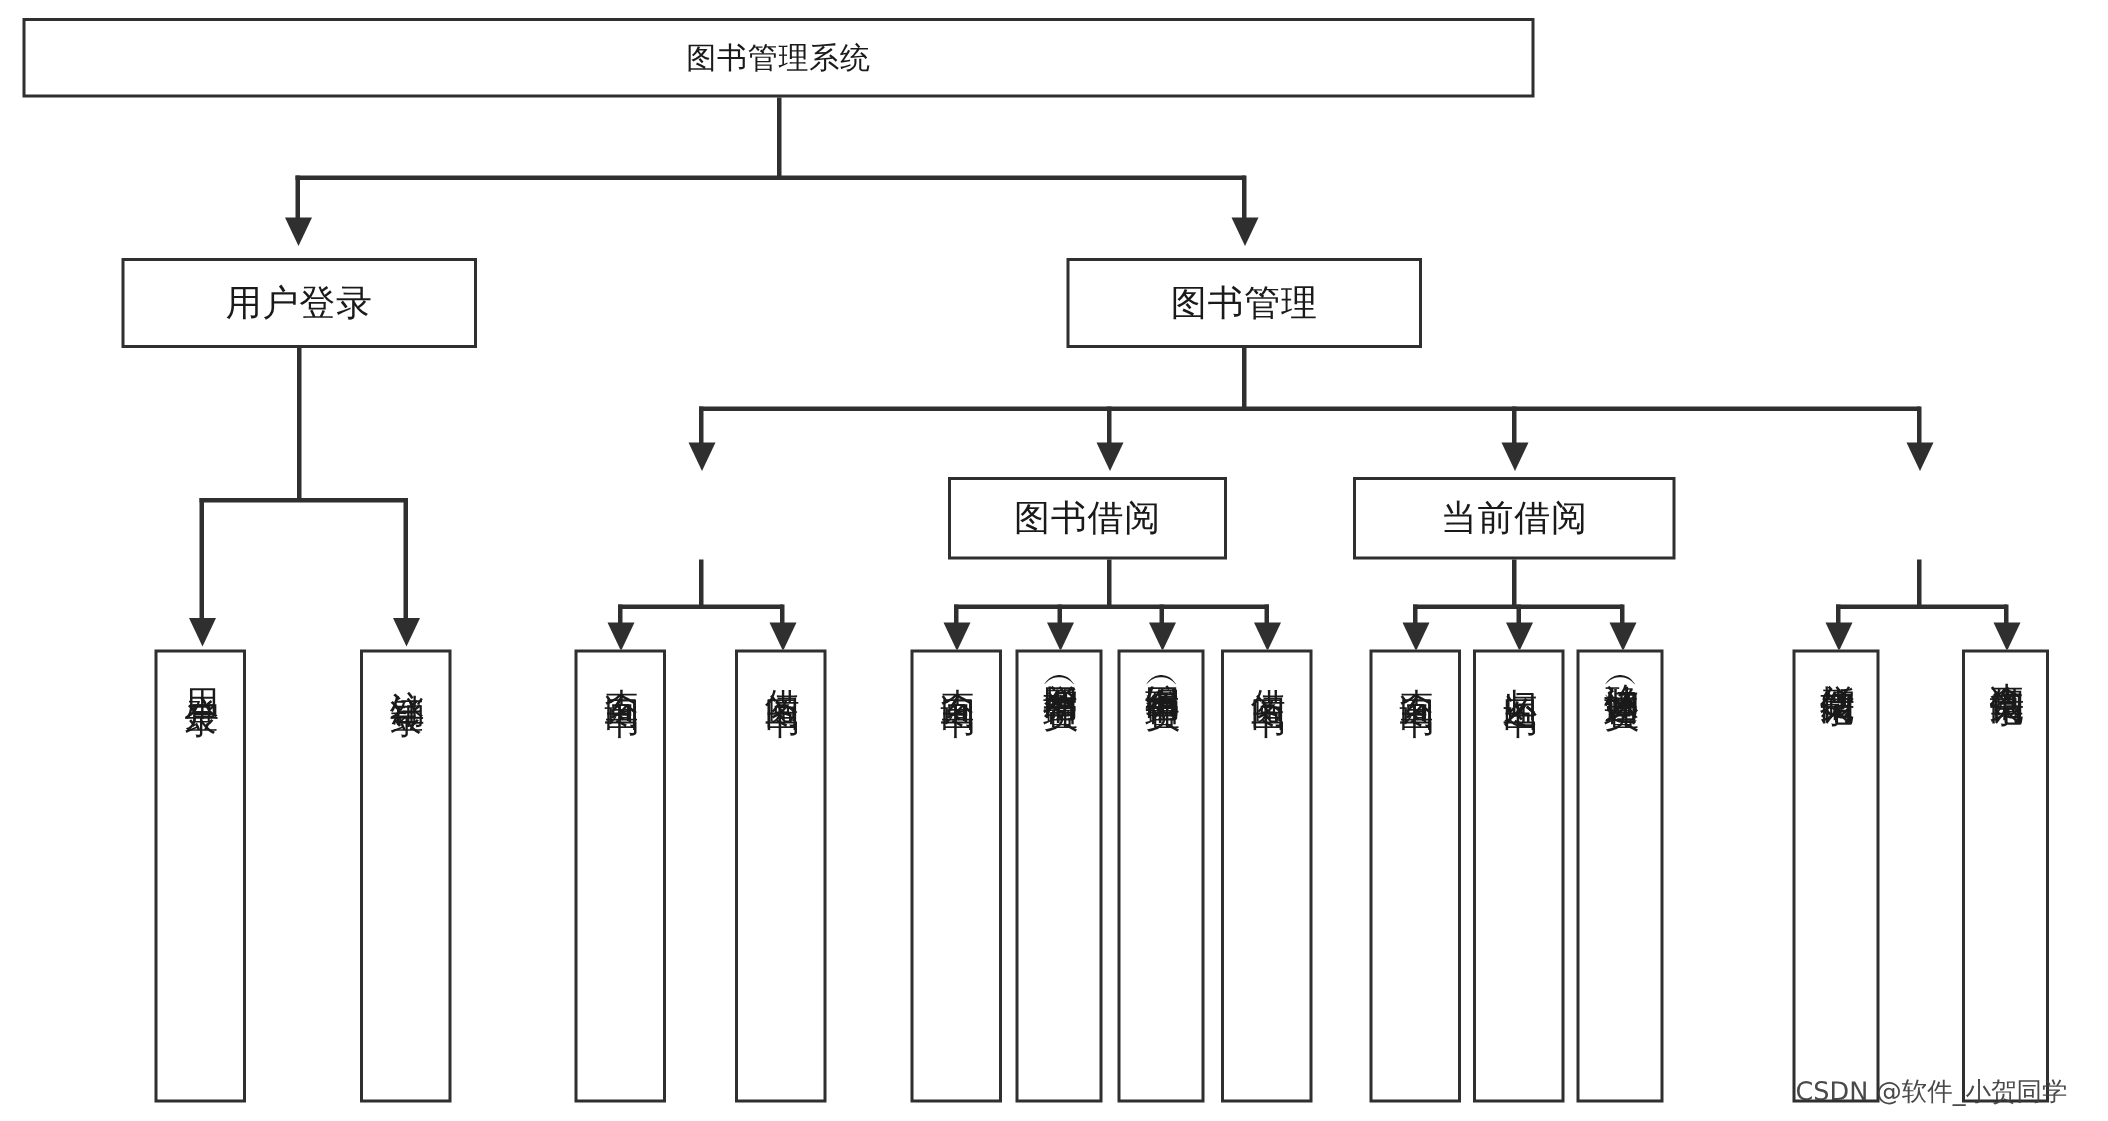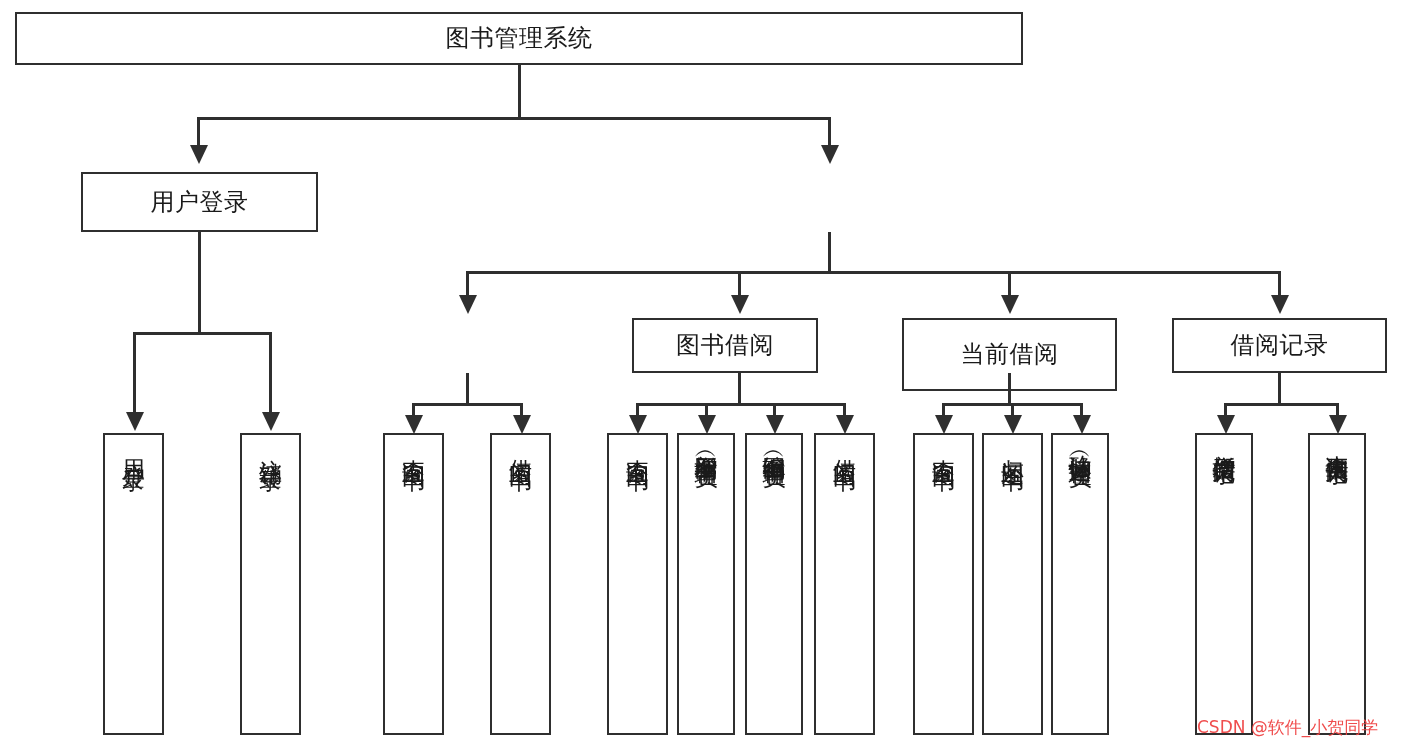--- a/index.html
+++ b/index.html
@@ -33,21 +33,21 @@
     display: block;
     text-align: center;
     line-height: 1.12;
     letter-spacing: 0.5px;
   }
   
   .node.horiz .label {
     font-size: 24px;
     white-space: nowrap;
   }
-  .node.root .label { font-size: 24px; }
+  .node.root .label { font-size: 20px; }
 
   
   .node.vert {
     align-items: flex-start;
     justify-content: center;
     padding-top: 6px;
   }
   .node.vert .label {
     writing-mode: vertical-rl;
     text-orientation: upright;
@@ -73,21 +73,21 @@
     width: 0;
     height: 0;
     border-left: 9px solid transparent;
     border-right: 9px solid transparent;
     border-top: 19px solid #2f2f2f;
   }
 
   
   #watermark {
     position: absolute;
-    color: #ef4444;
+    color: #404040;
     font-size: 17px;
     white-space: nowrap;
     pointer-events: none;
     opacity: 0.95;
   }
 </style>
 </head>
 <body>
 
 <div id="canvas">
@@ -102,20 +102,23 @@
 
   <div class="ln v" style="left:197px; top:117px; height:30px;"></div>
   <div class="arrow" style="left:190px; top:145px;"></div>
   <div class="ln v" style="left:828px; top:117px; height:30px;"></div>
   <div class="arrow" style="left:821px; top:145px;"></div>
 
   <div class="node horiz" style="left:81px; top:172px; width:237px; height:60px;">
     <span class="label">用户登录</span>
   </div>
 
+  <div class="node horiz" style="left:711px; top:172px; width:237px; height:60px;">
+    <span class="label">图书管理</span>
+  </div>
 
   <div class="ln v" style="left:198px; top:232px; height:102px;"></div>
   <div class="ln h" style="left:133px; top:332px; width:137px; height:2.5px;"></div>
   <div class="ln v" style="left:133px; top:332px; height:82px;"></div>
   <div class="arrow" style="left:126px; top:412px;"></div>
   <div class="ln v" style="left:269px; top:332px; height:82px;"></div>
   <div class="arrow" style="left:262px; top:412px;"></div>
 
   <div class="ln v" style="left:828px; top:232px; height:41px;"></div>
   <div class="ln h" style="left:466px; top:271px; width:814px; height:2.5px;"></div>
@@ -124,25 +127,22 @@
   <div class="ln v" style="left:738px; top:271px; height:26px;"></div>
   <div class="arrow" style="left:731px; top:295px;"></div>
   <div class="ln v" style="left:1008px; top:271px; height:26px;"></div>
   <div class="arrow" style="left:1001px; top:295px;"></div>
   <div class="ln v" style="left:1278px; top:271px; height:26px;"></div>
   <div class="arrow" style="left:1271px; top:295px;"></div>
 
   <div class="node horiz" style="left:632px; top:318px; width:186px; height:55px;">
     <span class="label">图书借阅</span>
   </div>
-  <div class="node horiz" style="left:902px; top:318px; width:215px; height:73px;">
+  <div class="node horiz" style="left:902px; top:318px; width:215px; height:55px;">
     <span class="label">当前借阅</span>
-  </div>
-  <div class="node horiz" style="left:1172px; top:318px; width:215px; height:55px;">
-    <span class="label">借阅记录</span>
   </div>
 
   <div class="ln v" style="left:466px; top:373px; height:32px;"></div>
   <div class="ln h" style="left:412px; top:403px; width:110px; height:2.5px;"></div>
   <div class="ln v" style="left:412px; top:403px; height:15px;"></div>
   <div class="arrow" style="left:405px; top:415px;"></div>
   <div class="ln v" style="left:520px; top:403px; height:15px;"></div>
   <div class="arrow" style="left:513px; top:415px;"></div>
 
   <div class="ln v" style="left:738px; top:373px; height:32px;"></div>

